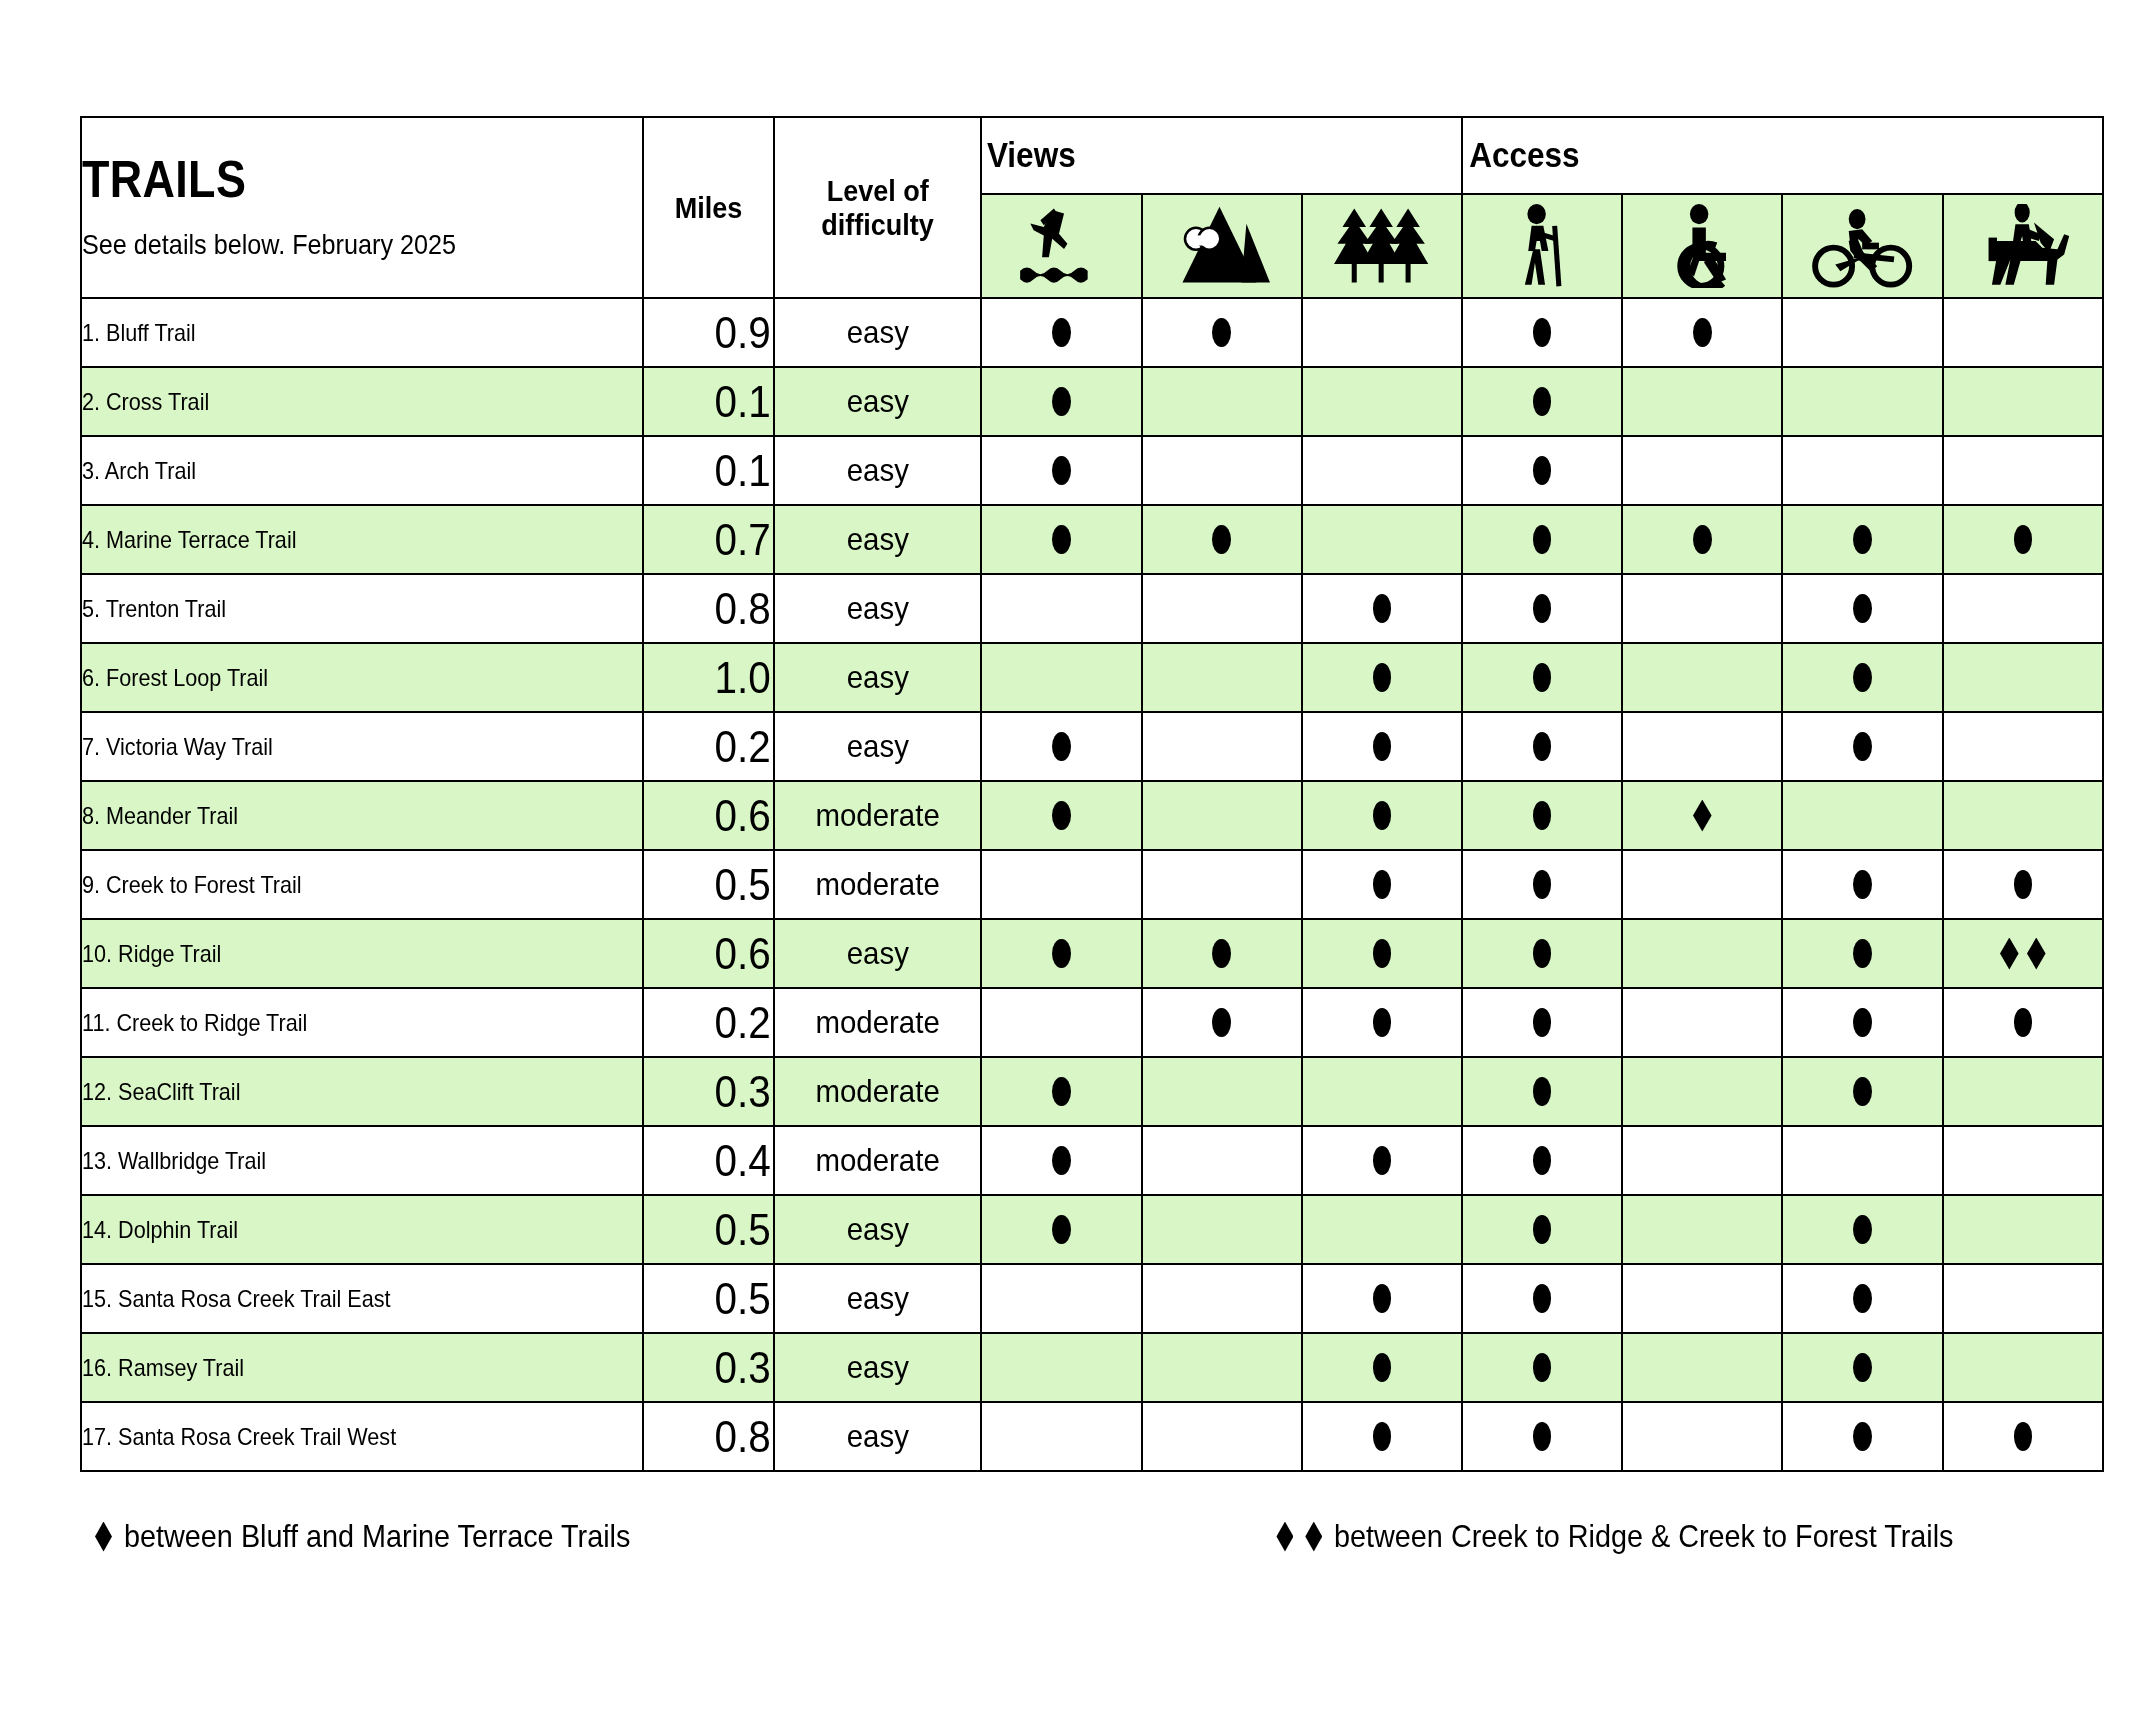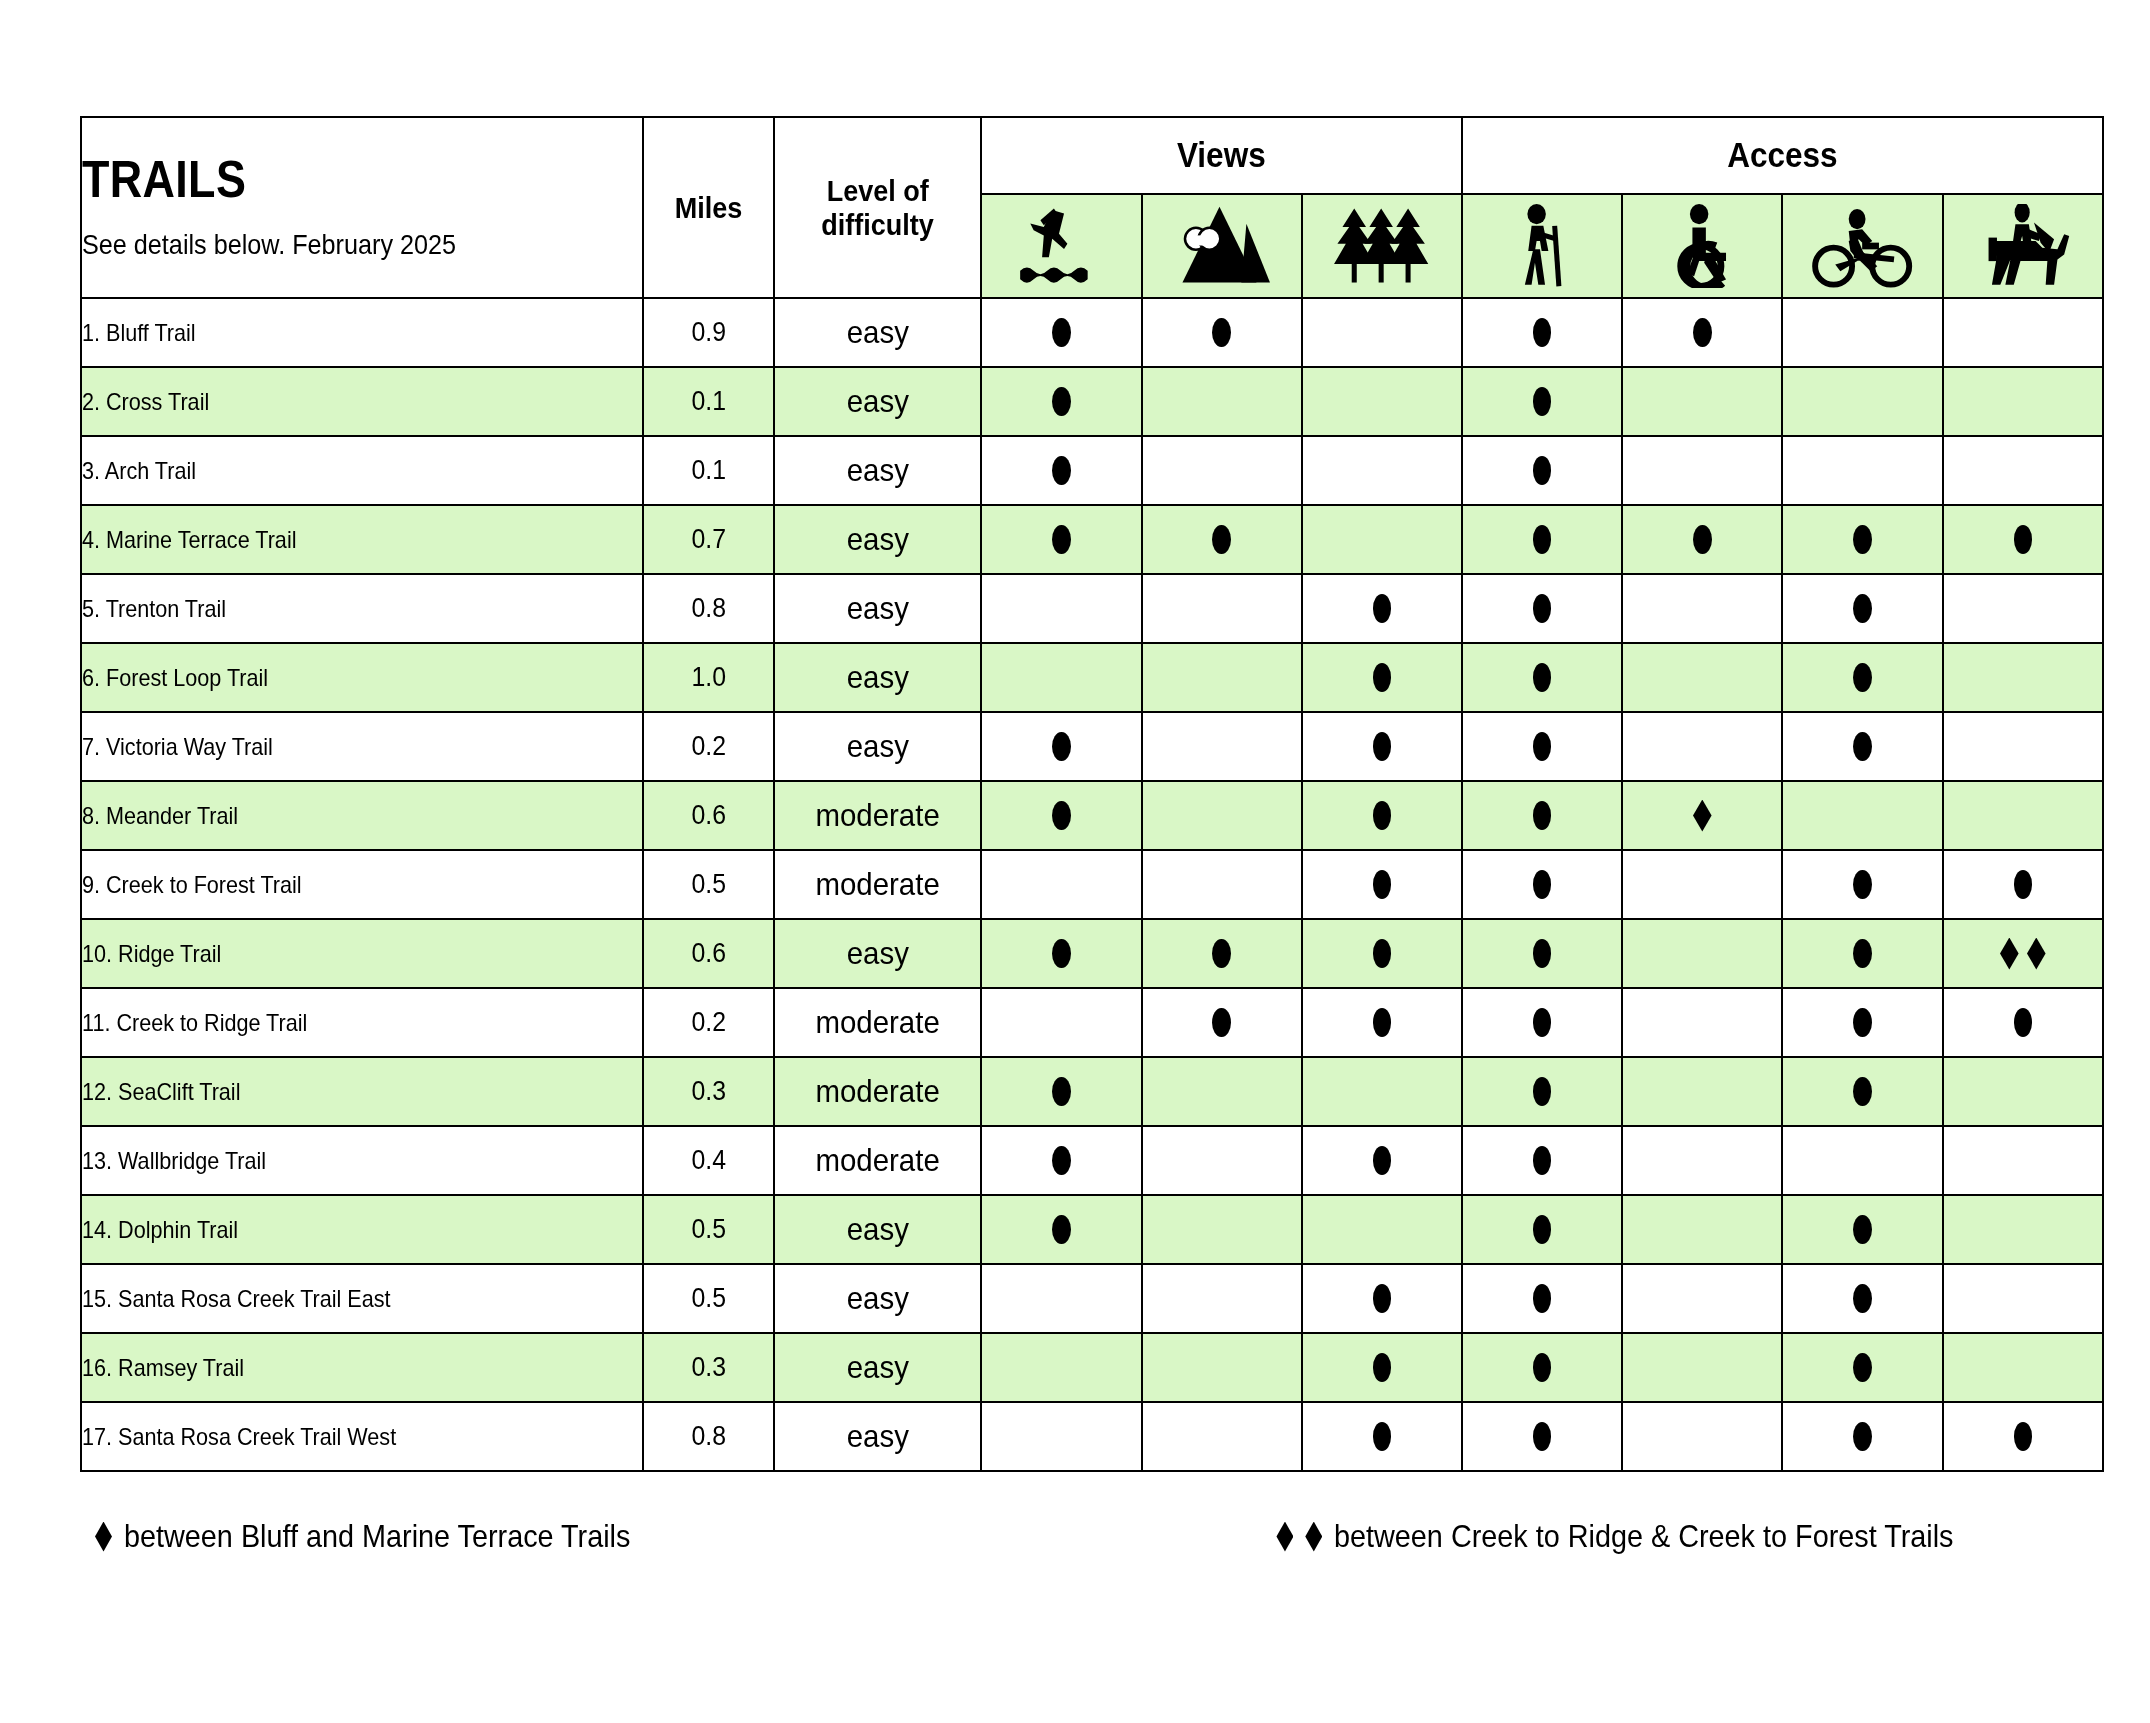--- a/index.html
+++ b/index.html
@@ -66,21 +66,20 @@
     text-align: center;
     font-size: 30px;
     font-weight: bold;
     vertical-align: bottom;
     padding-bottom: 13.5px;
     line-height: 1.12;
   }
   .hdr-vert .sq { display: inline-block; transform: scaleX(0.9); }
 
   .grouphdr {
-    text-align: center;
     font-size: 35px;
     font-weight: bold;
     height: 74px;
     padding-bottom: 3.4px;
   }
   .grouphdr .sq { display: inline-block; transform: scaleX(0.9); }
 
   .iconcell {
     background: #d9f7c6 !important;
     height: 100px;
@@ -95,22 +94,22 @@
 
   td.name {
     text-align: left;
     padding-left: 22px;
     font-size: 24px;
     white-space: nowrap;
   }
   td.name span { display: inline-block; transform: scaleX(0.9); transform-origin: left center; }
 
   td.miles {
-    text-align: center;
-    font-size: 27px;
+    text-align: right;
+    font-size: 44px;
   }
   td.diff {
     text-align: center;
     font-size: 32px;
     text-decoration: underline;
   }
   td.diff span, td.miles span { display: inline-block; transform: scaleX(0.92); }
 
   td.mark { text-align: center; font-size: 0; }
   .dot {

